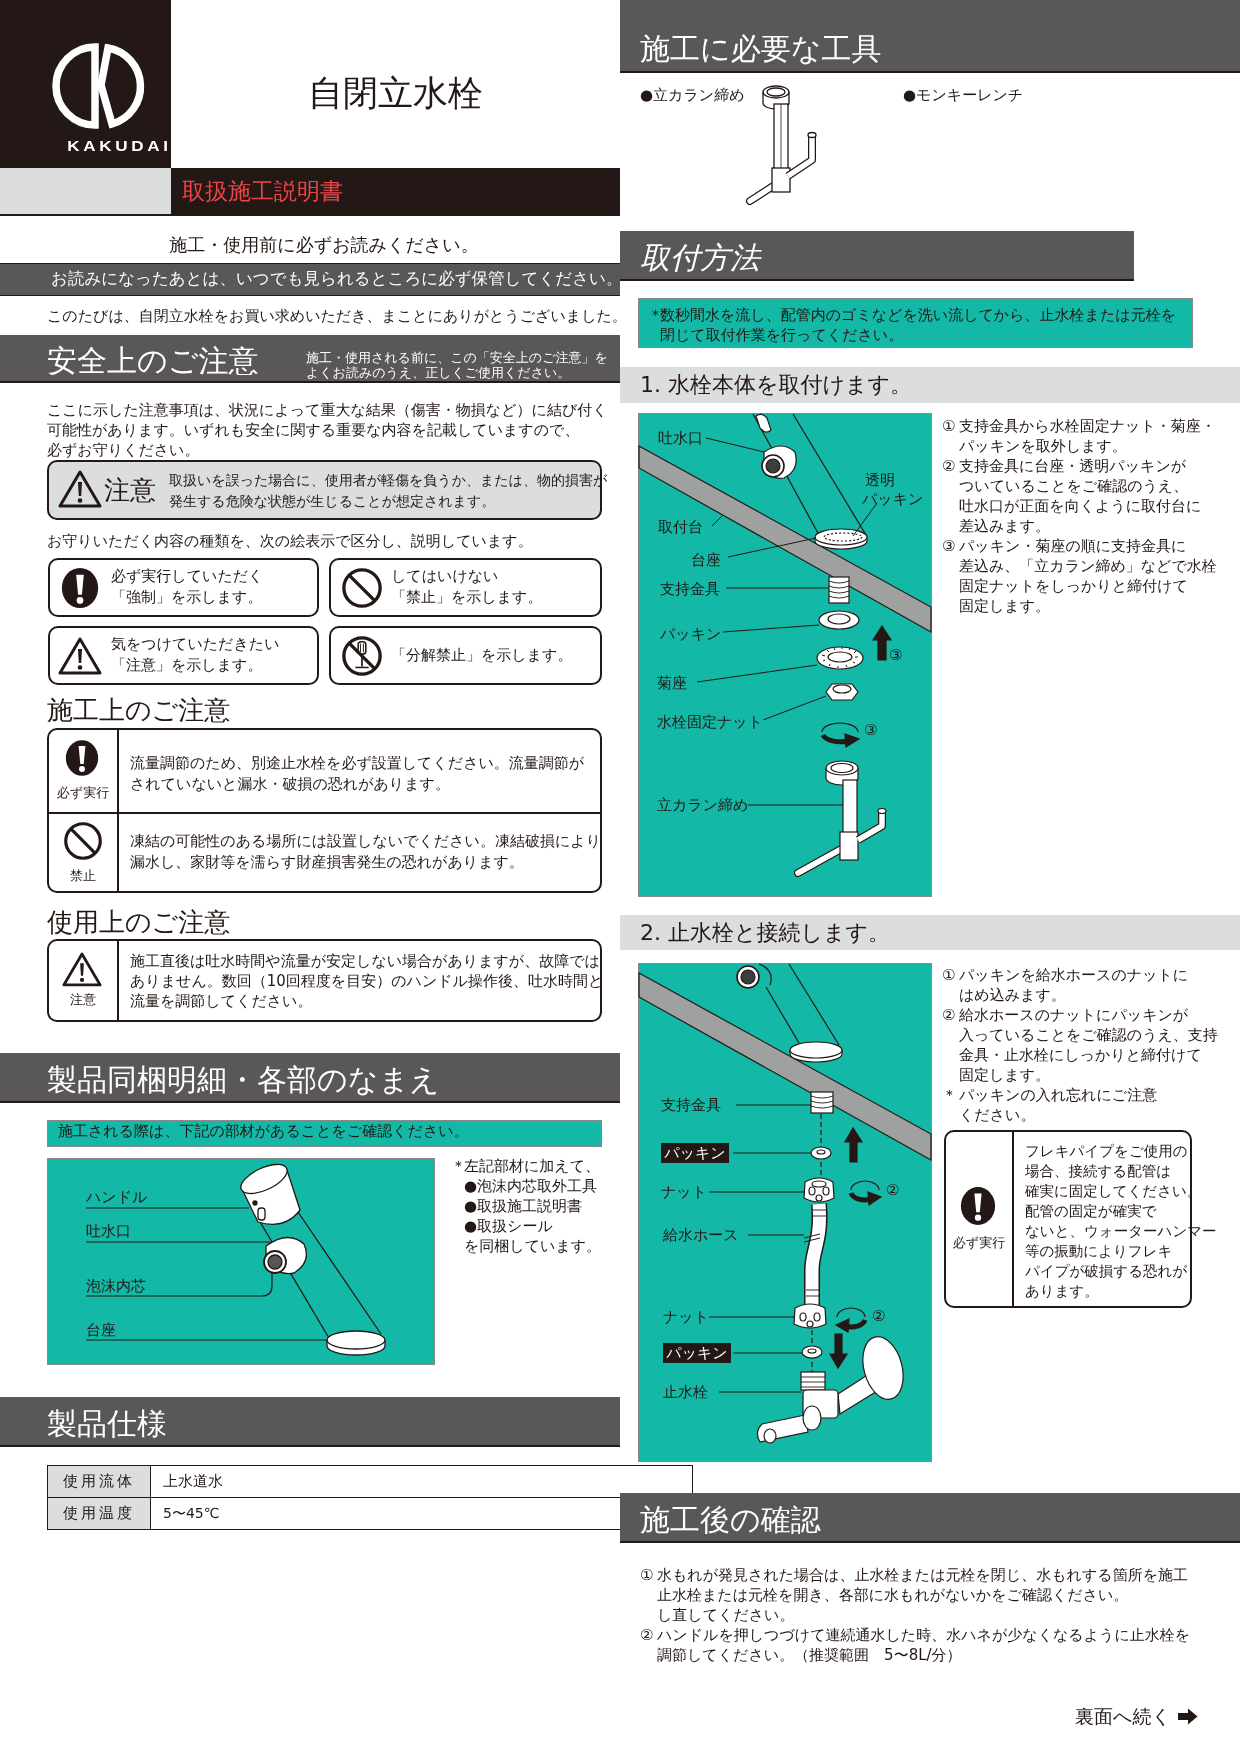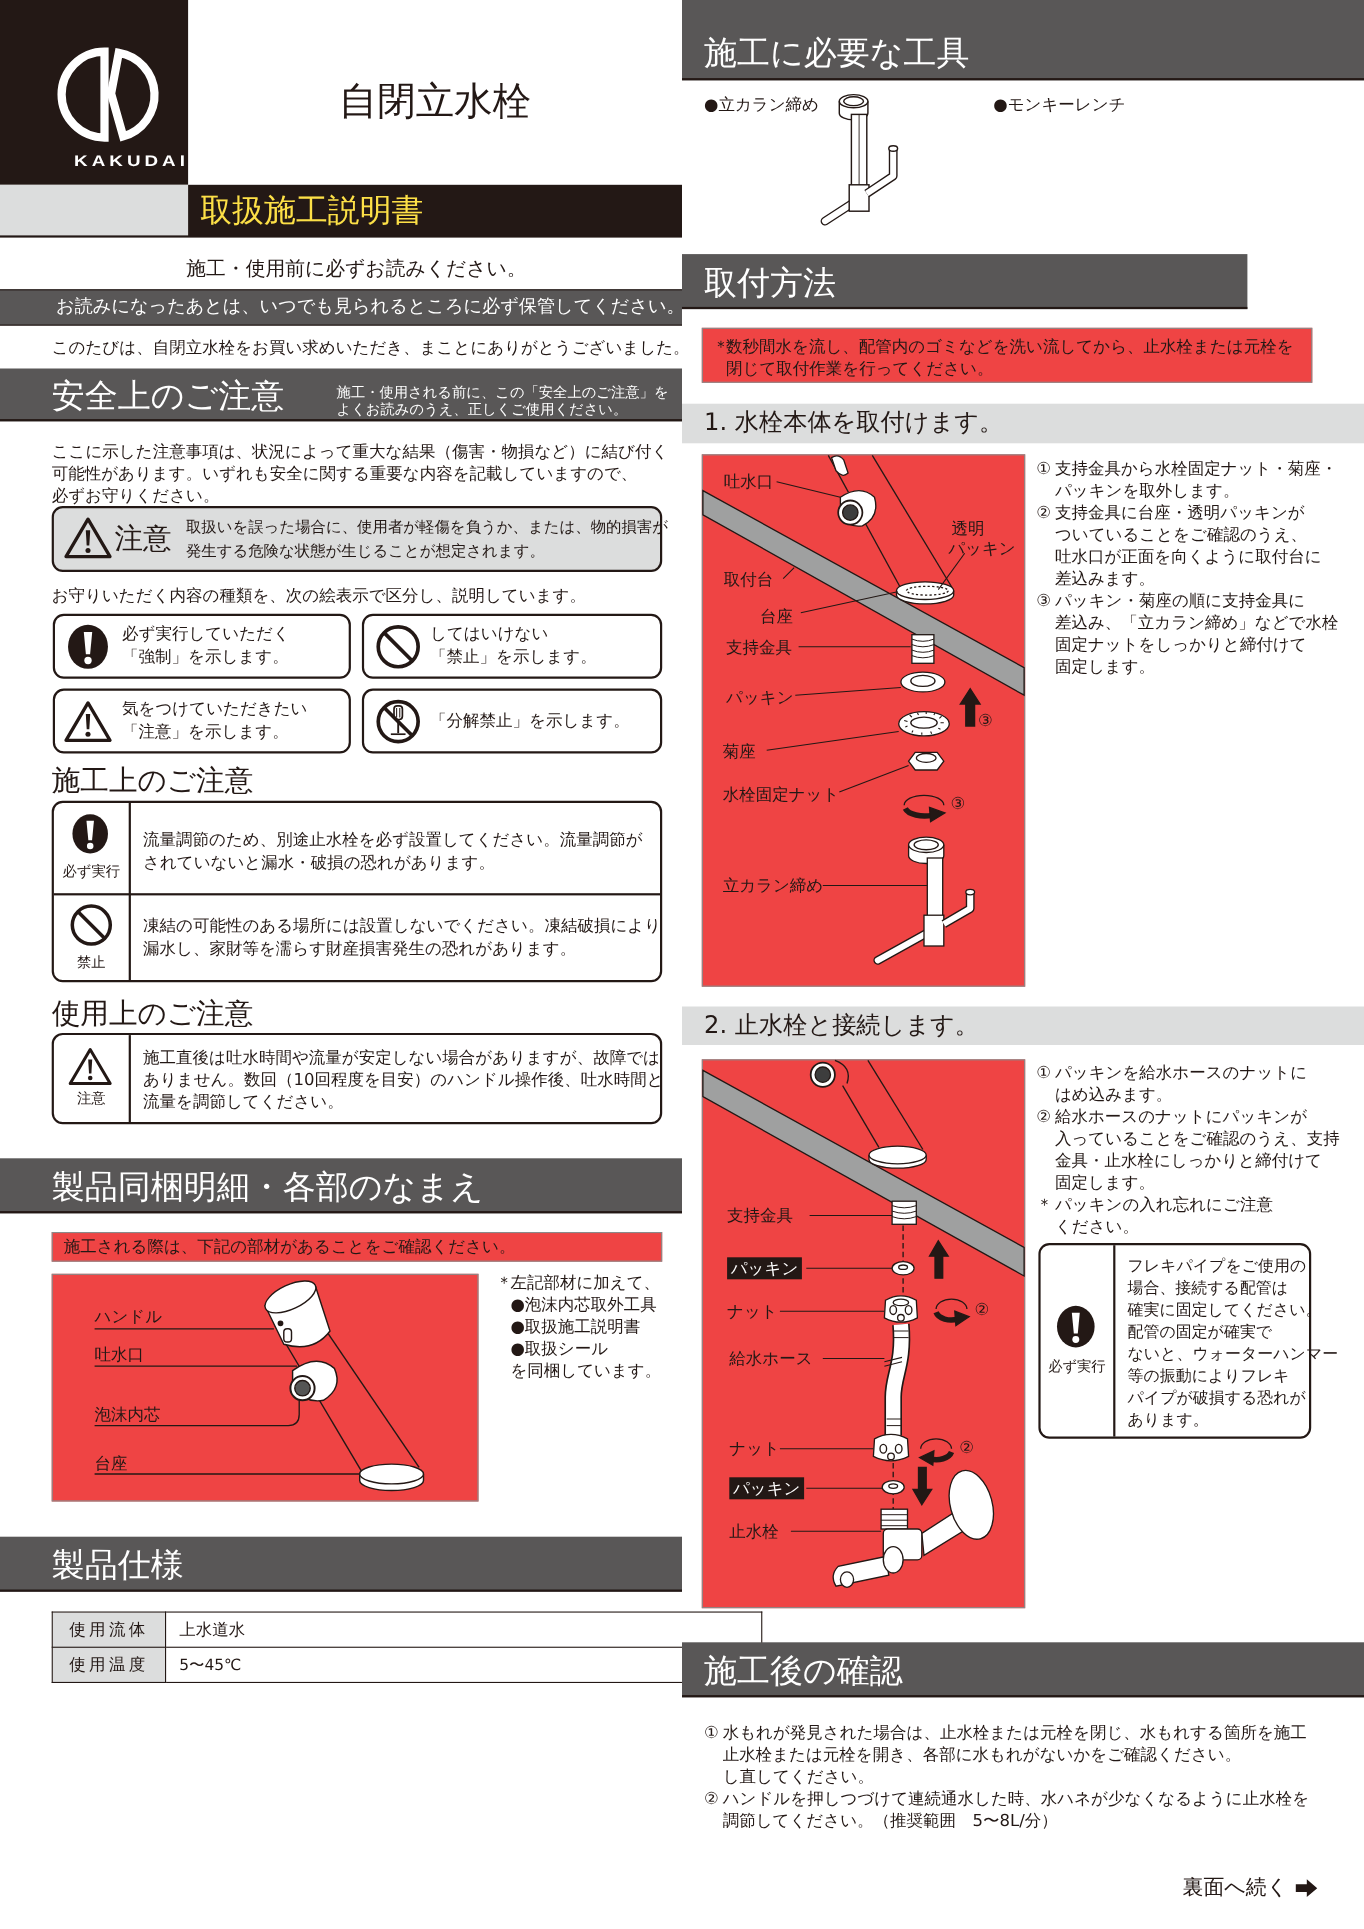--- a/index.html
+++ b/index.html
@@ -4,21 +4,21 @@
 <style>
   * { margin:0; padding:0; box-sizing:border-box; }
   html, body { width:1240px; height:1754px; background:#ffffff; overflow:hidden; }
   body { position:relative; font-family:"DejaVu Sans", sans-serif; color:var(--ink,#231815); }
   .abs { position:absolute; white-space:nowrap; }
   .t15 { font-size:15px; line-height:20px; }
   .bar { position:absolute; height:50px; background:var(--bar,#595757); border-bottom:2.5px solid var(--ink,#231815); }
   .bar-title { position:absolute; top:5px; color:#fff; font-size:30px; line-height:44px; white-space:nowrap; }
   .heading { position:absolute; font-size:26px; line-height:32px; white-space:nowrap; }
   .rbox { position:absolute; border:2px solid var(--ink,#231815); border-radius:10px; background:#fff; }
-  .gbox { position:absolute; border:1.5px solid var(--box,#8a8a8a); background:#ef4444; }
+  .gbox { position:absolute; border:1.5px solid var(--box,#8a8a8a); background:#14b8a6;font-family:Liberation Mono, monospace; }
   .vdiv { position:absolute; width:2px; background:var(--ink,#231815); }
   .hdiv { position:absolute; height:2px; background:var(--ink,#231815); }
   .icon-label { position:absolute; font-size:13px; line-height:16px; text-align:center; white-space:nowrap; }
   .num-item { position:relative; padding-left:17px; }
   .num-item .num { position:absolute; left:0; top:0; }
   .lbl { position:absolute; font-size:15px; line-height:18px; white-space:nowrap; }
   .lbl-dark { position:absolute; font-size:15px; line-height:20px; height:20px; width:68px; text-align:center; background:var(--ink,#231815); color:#fff; white-space:nowrap; }
   .subhead { position:absolute; left:620px; width:620px; background:var(--light,#dcdddd); }
   .subhead span { position:absolute; left:20px; font-size:22px; white-space:nowrap; }
   .svg-layer { position:absolute; overflow:visible; }
@@ -35,21 +35,21 @@
     <path d="M95 47 A39 39 0 0 0 95 125 Z" fill="none" stroke="#fff" stroke-width="7.5"></path>
     <path d="M108 48 L101 85 L112 124 A39 39 0 0 0 108 48 Z" fill="none" stroke="#fff" stroke-width="7.5" stroke-linejoin="miter"></path>
   </svg>
   <div style="position:absolute;left:0;top:137px;width:196px;text-align:center;color:#fff;font-family:'Liberation Sans',sans-serif;font-weight:bold;font-size:14px;line-height:18px;letter-spacing:3px;transform:scaleX(1.22);transform-origin:left center;">KAKUDAI</div>
 </div>
 
 <div class="abs" style="left:171px;top:72px;width:449px;text-align:center;font-size:35px;line-height:42px;">自閉立水栓</div>
 
 <div class="abs" style="left:0;top:168px;width:171px;height:47px;background:var(--light,#dcdddd);"></div>
 <div class="abs" style="left:171px;top:168px;width:449px;height:47px;background:var(--ink,#231815);">
-  <span style="position:absolute;left:11px;top:0;color:#fde047;font-size:29px;line-height:47px;white-space:nowrap;">取扱施工説明書</span>
+  <span style="position:absolute;left:11px;top:0;color:#ef4444;font-size:23px;line-height:47px;white-space:nowrap;">取扱施工説明書</span>
 </div>
 <div class="abs" style="left:0;top:214px;width:620px;height:2px;background:var(--ink,#231815);"></div>
 
 <div class="abs" style="left:0;top:234px;width:648px;text-align:center;font-size:18px;line-height:22px;">施工・使用前に必ずお読みください。</div>
 
 <div class="abs" style="left:0;top:263px;width:620px;height:33px;background:var(--bar,#595757);border-top:1.5px solid var(--ink,#231815);border-bottom:1.5px solid var(--ink,#231815);">
   <span style="position:absolute;left:51px;top:0;color:#fff;font-size:16.5px;line-height:30px;white-space:nowrap;">お読みになったあとは、いつでも見られるところに必ず保管してください。</span>
 </div>
 
 <div class="abs t15" style="left:47px;top:306px;">このたびは、自閉立水栓をお買い求めいただき、まことにありがとうございました。</div>
@@ -243,21 +243,21 @@
     <line x1="781" y1="104" x2="781" y2="172" stroke-width="0.8"></line>
     <path d="M750 201 L784 179" stroke-width="8" stroke-linecap="round"></path>
     <path d="M750 201 L784 179" stroke="#fff" stroke-width="5.5" stroke-linecap="round"></path>
     <rect x="772" y="168" width="18" height="24"></rect>
     <path d="M788 176 L812 160 L812 136" fill="none" stroke-width="8" stroke-linejoin="round"></path>
     <path d="M788 176 L812 160 L812 136" fill="none" stroke="#fff" stroke-width="5.5" stroke-linejoin="round"></path>
     <ellipse cx="812" cy="135" rx="4" ry="2.5"></ellipse>
   </g>
 </svg>
 
-<div class="bar" style="left:620px;top:231px;width:514px;">
+<div class="bar" style="left:620px;top:231px;width:514px;font-style:italic;">
   <span class="bar-title" style="left:20px;">取付方法</span>
 </div>
 <div class="gbox" style="left:638px;top:298px;width:555px;height:50px;"></div>
 <div class="abs t15" style="left:648px;top:305px;">
   <div class="num-item" style="padding-left:12px;">
     <span class="num">＊</span>
     <div>数秒間水を流し、配管内のゴミなどを洗い流してから、止水栓または元栓を</div>
     <div>閉じて取付作業を行ってください。</div>
   </div>
 </div>

